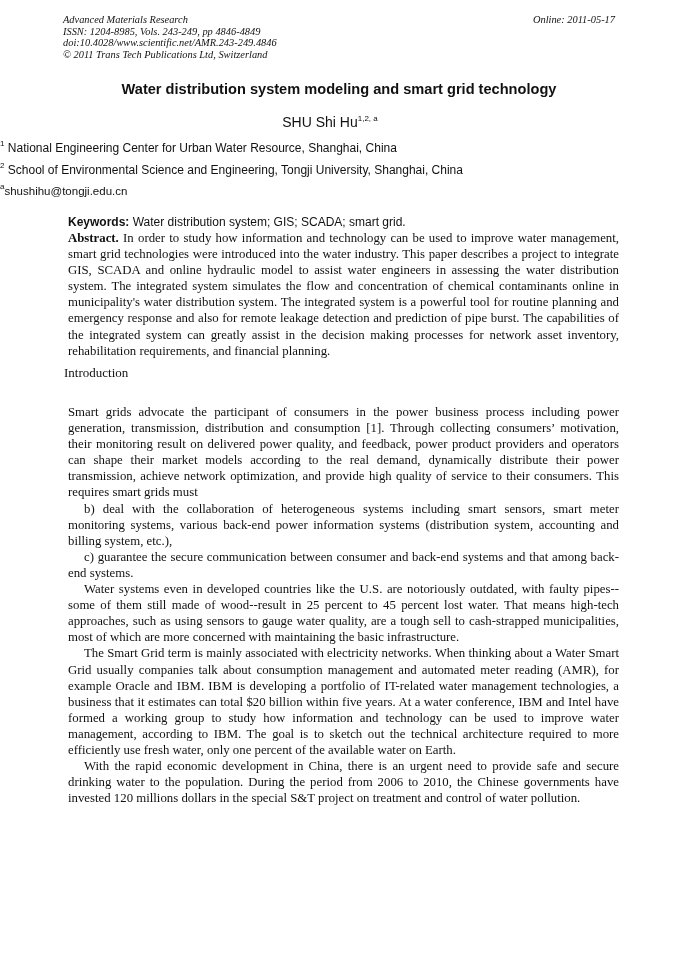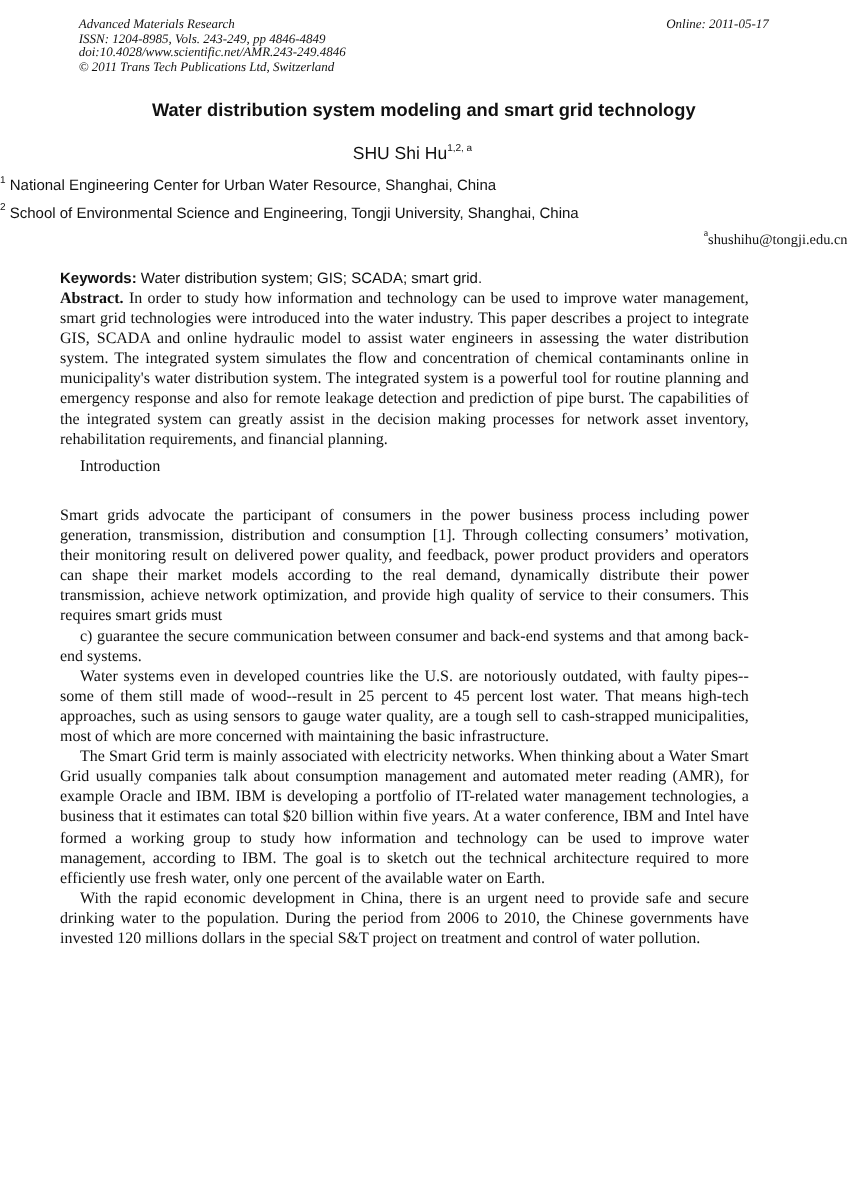--- a/index.html
+++ b/index.html
@@ -20,24 +20,24 @@
     position: absolute; left: 0; width: 660px; top: 114px; text-align: center;
     font-family: Liberation Sans, sans-serif; font-size: 14px;
   }
   .author sup, .aff sup, .email sup { font-size: 8px; vertical-align: 6px; }
   .aff {
     position: absolute; left: 0; width: 678px; text-align: left;
     font-family: "Liberation Sans", sans-serif; font-size: 12px;
   }
   .aff1 { top: 139px; }
   .aff2 { top: 161px; }
-  .email { position: absolute; left: 0; width: 678px; top: 182px; text-align: right;
-    font-family: Liberation Serif, serif; font-size: 11.5px; }
+  .email { position: absolute; left: 0; width: 678px; top: 182px; text-align: left;
+    font-family: Liberation Sans, sans-serif; font-size: 11.5px; }
   .body {
-    position: absolute; left: 48px; width: 551px;
+    position: absolute; left: 68px; width: 551px;
     font-family: "Liberation Serif", serif; font-size: 12.8px; line-height: 16.1px;
     text-align: justify;
   }
   .kw { top: 214px; font-family: "Liberation Sans", sans-serif; font-size: 12px; line-height: 16px; text-align: left; }
   .kw b { font-weight: bold; }
   .abs { top: 230px; }
   .abs b { font-weight: bold; }
   .intro-h { position: absolute; left: 64px; top: 365px; font-family: "Liberation Serif", serif; font-weight: normal; font-size: 13px; }
   .intro { top: 404px; }
   .intro p { margin: 0; text-indent: 16px; }
@@ -65,17 +65,18 @@
 <div class="email"><sup>a</sup><span>shushihu@tongji.edu.cn</span></div>
 
 <div class="body kw"><b>Keywords:</b><span> Water distribution system; GIS; SCADA; smart grid.</span></div>
 
 <div class="body abs"><b>Abstract.</b><span> In order to study how information and technology can be used to improve water management, smart grid technologies were introduced into the water industry. This paper describes a project to integrate GIS, SCADA  and online hydraulic model to assist water engineers in assessing the water distribution system. The integrated system simulates the flow and concentration of chemical contaminants online in municipality's water distribution system. The integrated system is a powerful tool for routine planning and emergency response and also for remote leakage detection and prediction of pipe burst. The capabilities of the integrated system can greatly assist in the decision making processes for network asset inventory, rehabilitation requirements, and financial planning.</span></div>
 
 <div class="intro-h">Introduction</div>
 
 <div class="body intro">
   <p class="first">Smart grids advocate the participant of consumers in the power business process including power generation, transmission, distribution and consumption [1]. Through collecting consumers’ motivation, their monitoring result on delivered power quality, and feedback, power product providers and operators can shape their market models according to the real demand, dynamically distribute their power transmission, achieve network optimization, and provide high quality of service to their consumers. This requires smart grids must</p>
+  <p class="item">b) deal with the collaboration of heterogeneous systems including smart sensors, smart meter monitoring systems, various back-end power information systems (distribution system, accounting and billing system, etc.),</p>
   <p class="item">c) guarantee the secure communication between consumer and back-end systems and that among back-end systems.</p>
   <p>Water systems even in developed countries like the U.S. are notoriously outdated, with faulty pipes--some of them still made of wood--result in 25 percent to 45 percent lost water. That means high-tech approaches, such as using sensors to gauge water quality, are a tough sell to cash-strapped municipalities, most of which are more concerned with maintaining the basic infrastructure.</p>
   <p>The Smart Grid term is mainly associated with electricity networks. When thinking about a Water Smart Grid usually companies talk about consumption management and automated meter reading (AMR), for example Oracle and IBM. IBM is developing a portfolio of IT-related water management technologies, a business that it estimates can total $20 billion within five years. At a water conference, IBM and Intel have formed a working group to study how information and technology can be used to improve water management, according to IBM. The goal is to sketch out the technical architecture required to more efficiently use fresh water, only one percent of the available water on Earth.</p>
   <p>With the rapid economic development in China, there is an urgent need to provide safe and secure drinking water to the population. During the period from 2006 to 2010, the Chinese governments have invested 120 millions dollars in the special S&amp;T project on treatment and control of water pollution.</p>
 </div>
 
 </body></html>

